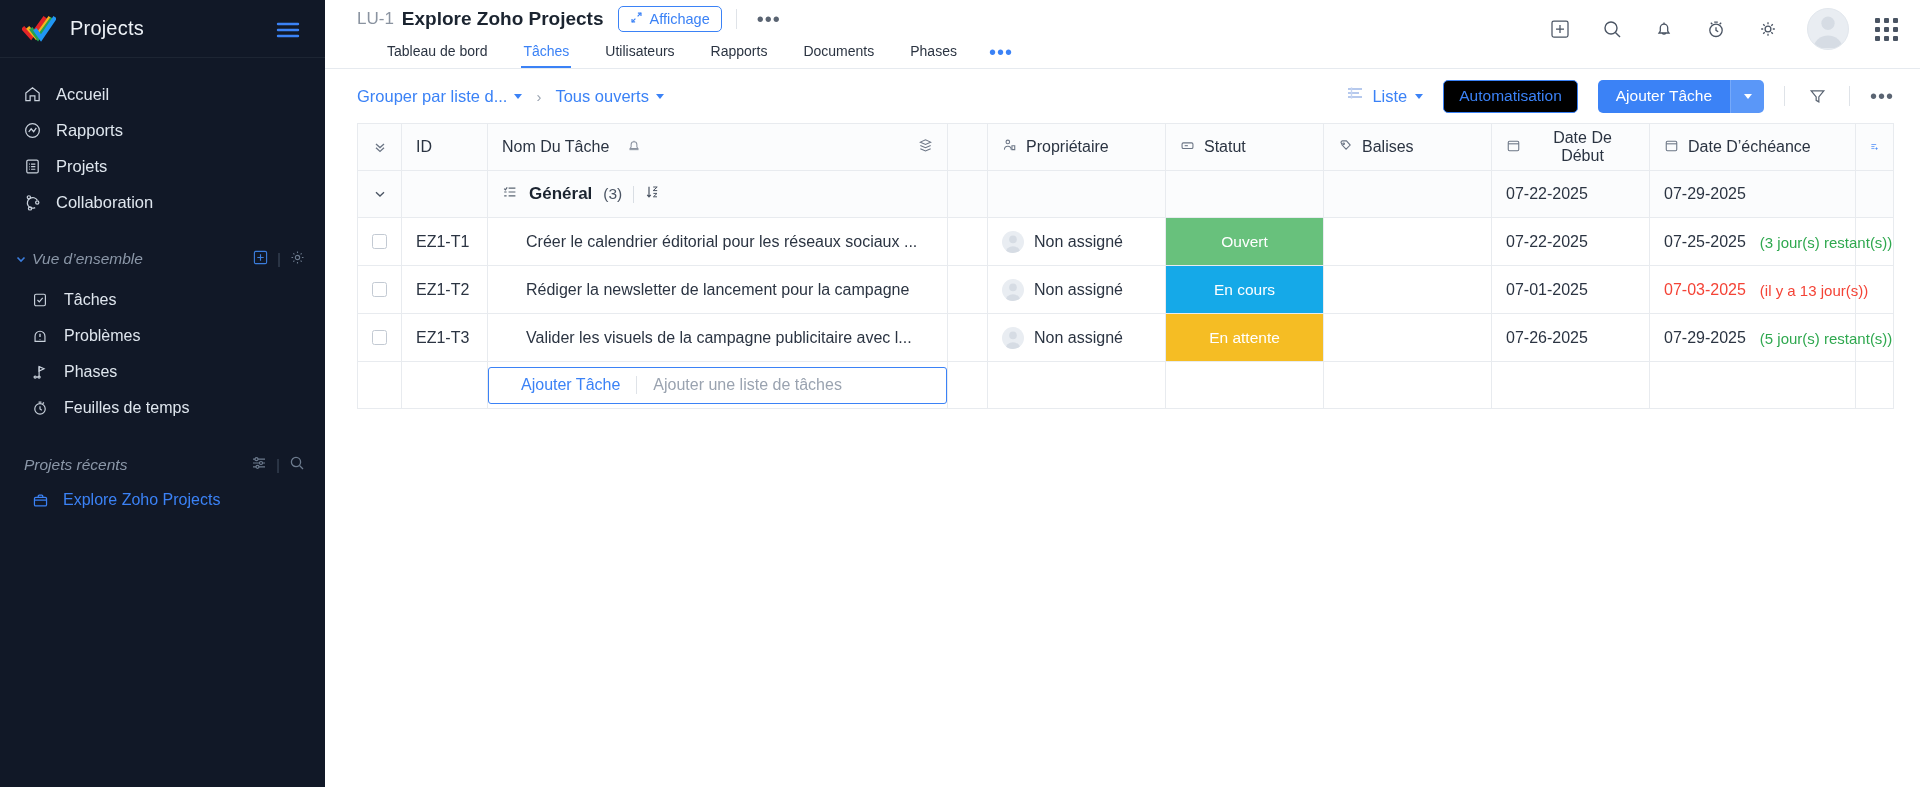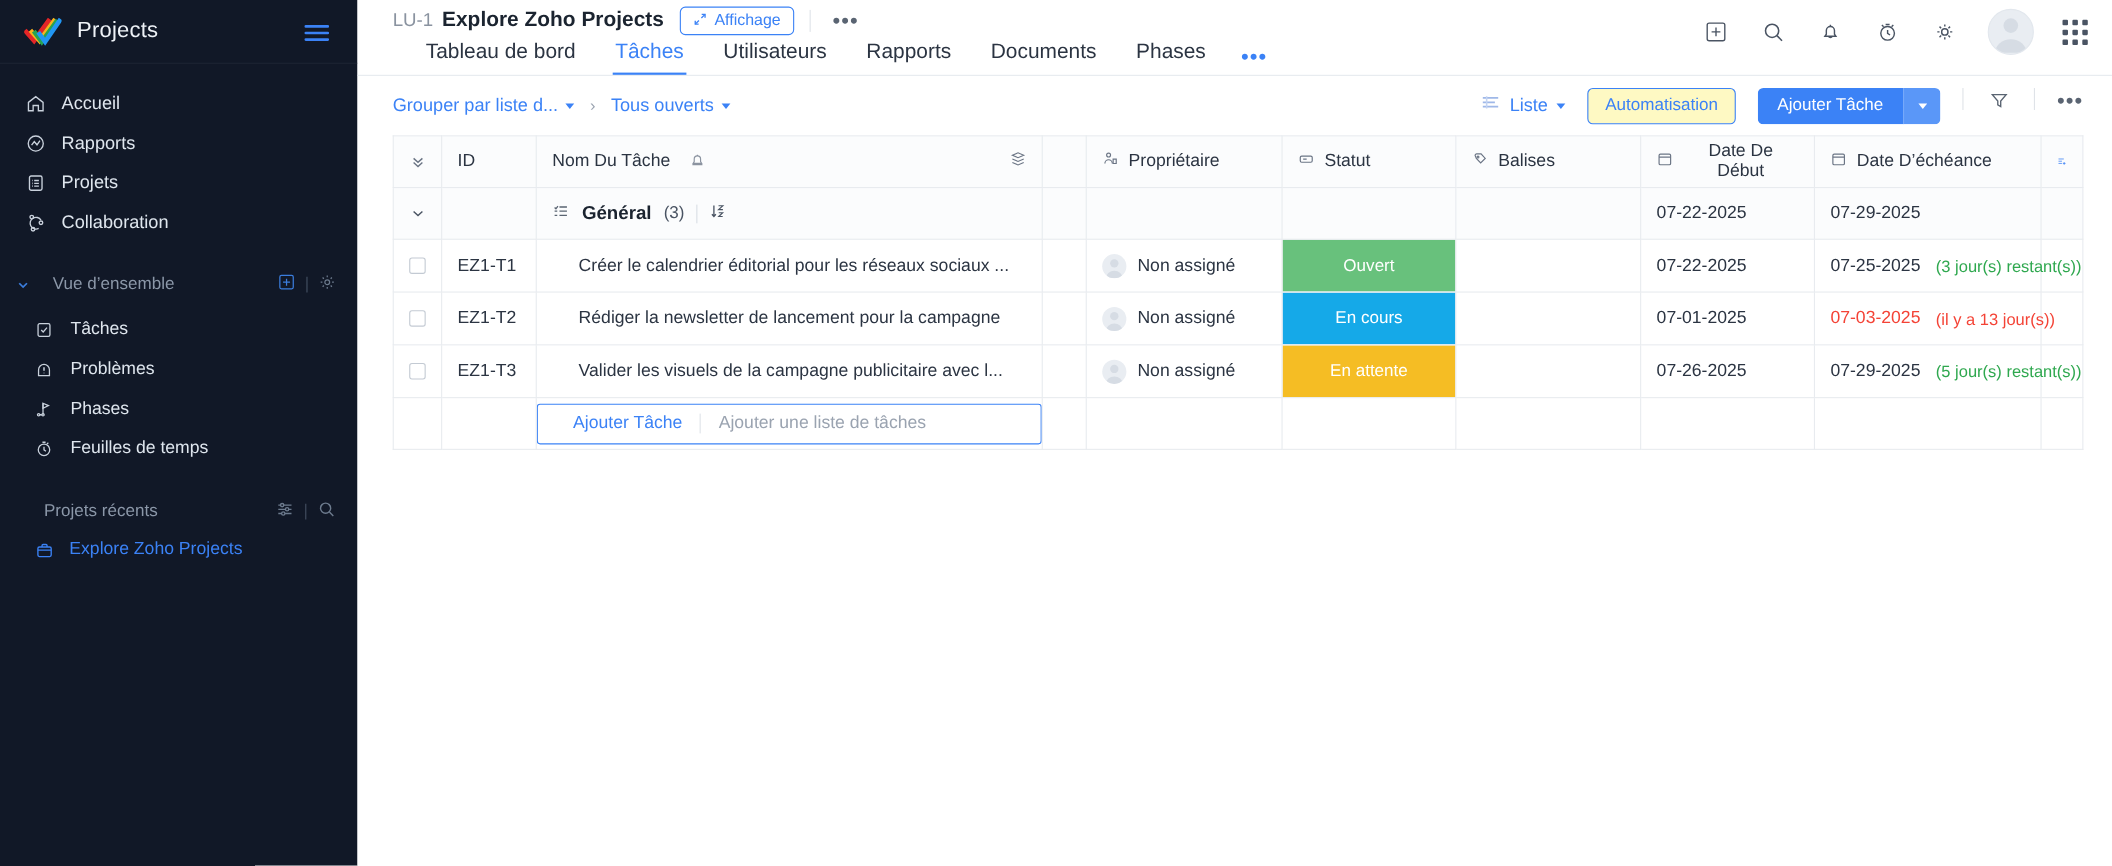--- a/index.html
+++ b/index.html
@@ -36,21 +36,21 @@
   .sb-ico { width: 20px; height: 20px; flex: 0 0 20px; display:flex; align-items:center; justify-content:center; }
   .sb-ico svg { display:block; }
 
   .sb-section {
     display: flex; align-items: center; height: 34px;
     margin-top: 22px; padding: 0 20px 0 12px;
     font-size: 15.5px; color: #8b97a8;
     position: relative;
   }
   .sb-section .caret { width: 18px; display:flex; align-items:center; justify-content:center; color:#3b7ddd; }
-  .sb-section .sec-label { margin-left: 18px; }
+  .sb-section .sec-label { margin-left: 2px; font-style: italic; }
   .sb-section .sec-actions { margin-left: auto; display: flex; align-items: center; gap: 9px; color: #3b7ddd; }
   .sb-section .sec-sep { color: #3a4557; }
 
   .sb-sub { padding-top: 6px; }
   .sb-sub .sb-item { padding-left: 30px; font-size: 16px; }
 
   .sb-section.muted .sec-actions { color: #6d7b8e; }
   .sb-recent-item {
     display: flex; align-items: center; gap: 13px;
     height: 36px; padding: 0 22px 0 30px;
@@ -73,21 +73,21 @@
     display: inline-flex; align-items: center; gap: 7px;
     border: 1px solid #3b82f6; border-radius: 5px;
     color: #3b82f6; background: #fff;
     padding: 4px 11px; font-size: 14.5px; cursor: pointer; line-height: 1;
   }
   .vsep { width: 1px; height: 20px; background: #dfe3e8; }
   .dots-btn { color: #5a6472; font-size: 20px; letter-spacing: 1px; cursor: pointer; padding: 0 6px; line-height: .6; }
 
   .top-row2 { display: flex; align-items: flex-end; height: 34px; padding-left: 32px; gap: 0; }
   .tab {
-    font-size: 19px; color: #2b3442; padding: 0 18px 9px 18px; cursor: pointer;
+    font-size: 14px; color: #2b3442; padding: 0 18px 9px 18px; cursor: pointer;
     position: relative;
   }
   .tab:first-child { padding-left: 30px; }
   .tab.active { color: #3b82f6; }
   .tab.active::after {
     content:""; position:absolute; left: 16px; right: 16px; bottom: 0;
     height: 2px; background: #3b82f6;
   }
   .tab-more { color:#3b82f6; font-size: 20px; letter-spacing:1px; padding: 0 14px 10px; cursor:pointer; line-height:.6;}
 
@@ -106,24 +106,24 @@
 
   .topbar-divider { height:1px; background:#e6eaef; }
 
   
   .actionbar {
     height: 54px; display: flex; align-items: center; padding: 0 26px 0 32px; gap: 0;
   }
   .grp-link { color:#3b82f6; font-size:16.5px; cursor:pointer; display:flex; align-items:center; gap:7px; }
   .chev-sep { color:#9aa3b0; margin: 0 14px; font-size: 15px; }
   .caret-dn { border-left:4.5px solid transparent; border-right:4.5px solid transparent; border-top:5.5px solid currentColor; display:inline-block; }
-  .ab-right { margin-left:auto; display:flex; gap:20px; }
+  .ab-right { margin-left:auto; display:flex; align-items:center; gap:20px; }
   .liste-btn { display:flex; align-items:center; gap:8px; color:#3b82f6; font-size:16.5px; cursor:pointer; }
   .btn-outline {
-    border:1px solid #3b82f6; color:#3b82f6; background:#fef9c3; border-radius:5px;
+    border:1px solid #3b82f6; color:#3b82f6; background:#000000; border-radius:5px;
     height:33px; padding: 0 15px; font-size:15.5px; cursor:pointer; display:flex; align-items:center;
     font-family: inherit;
   }
   .btn-split { display:flex; align-items:stretch; border-radius:5px; overflow:hidden; }
   .btn-primary {
     background:#3b82f6; color:#fff; border:none; height:33px; padding: 0 18px;
     font-size:15.5px; cursor:pointer; display:flex; align-items:center; font-family:inherit;
   }
   .btn-primary-caret {
     background:#5a97f8; width:34px; display:flex; align-items:center; justify-content:center;

